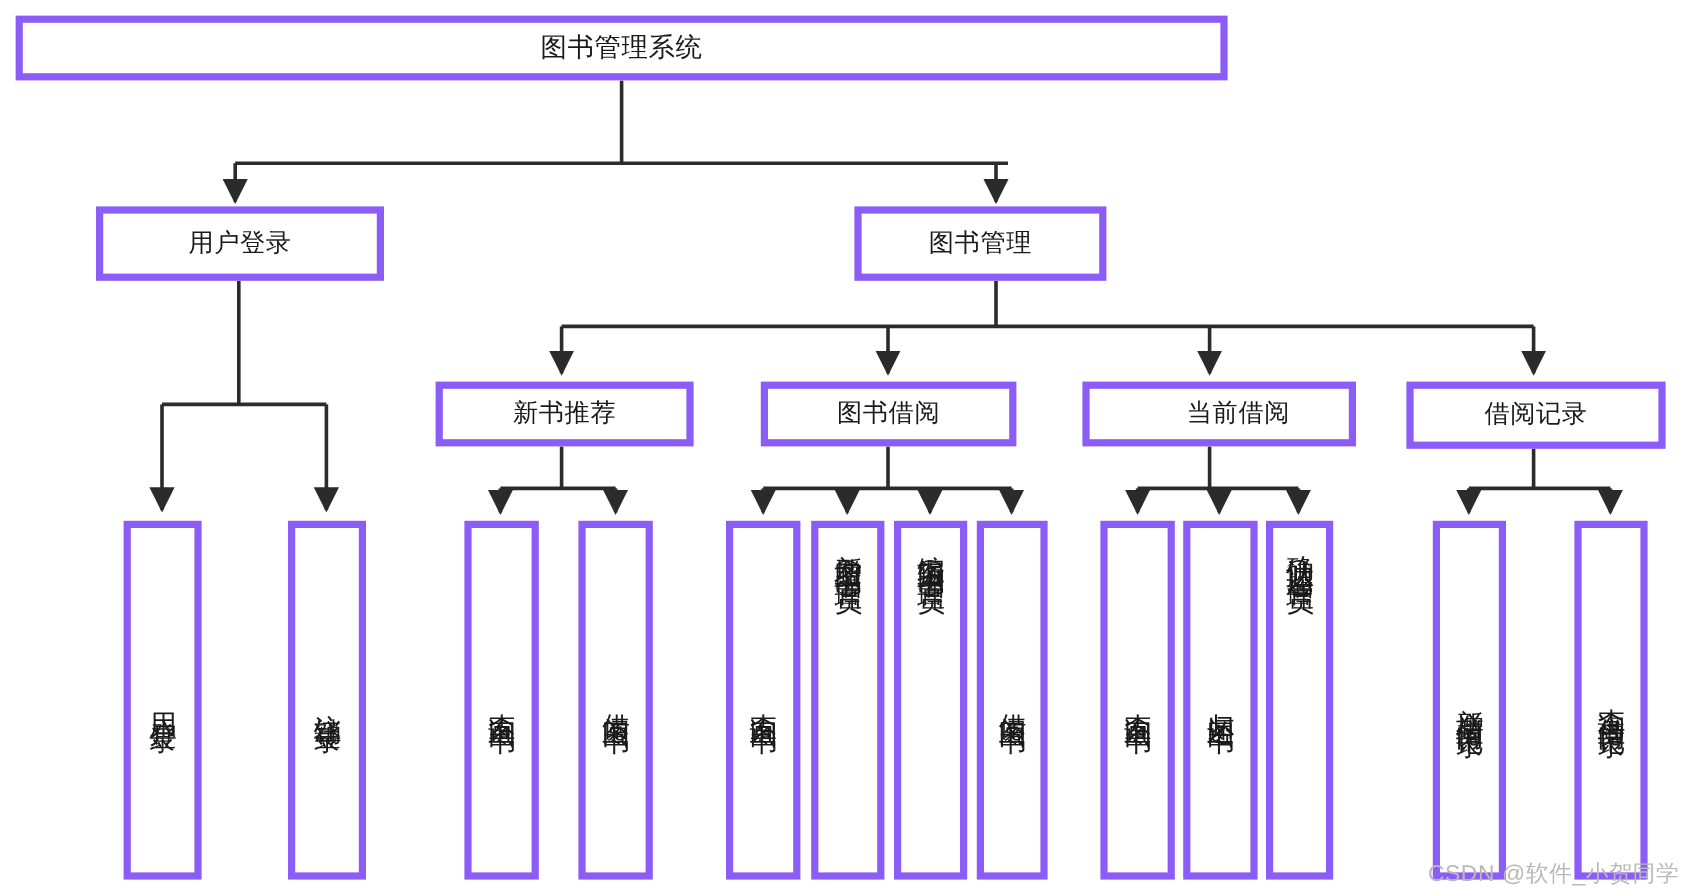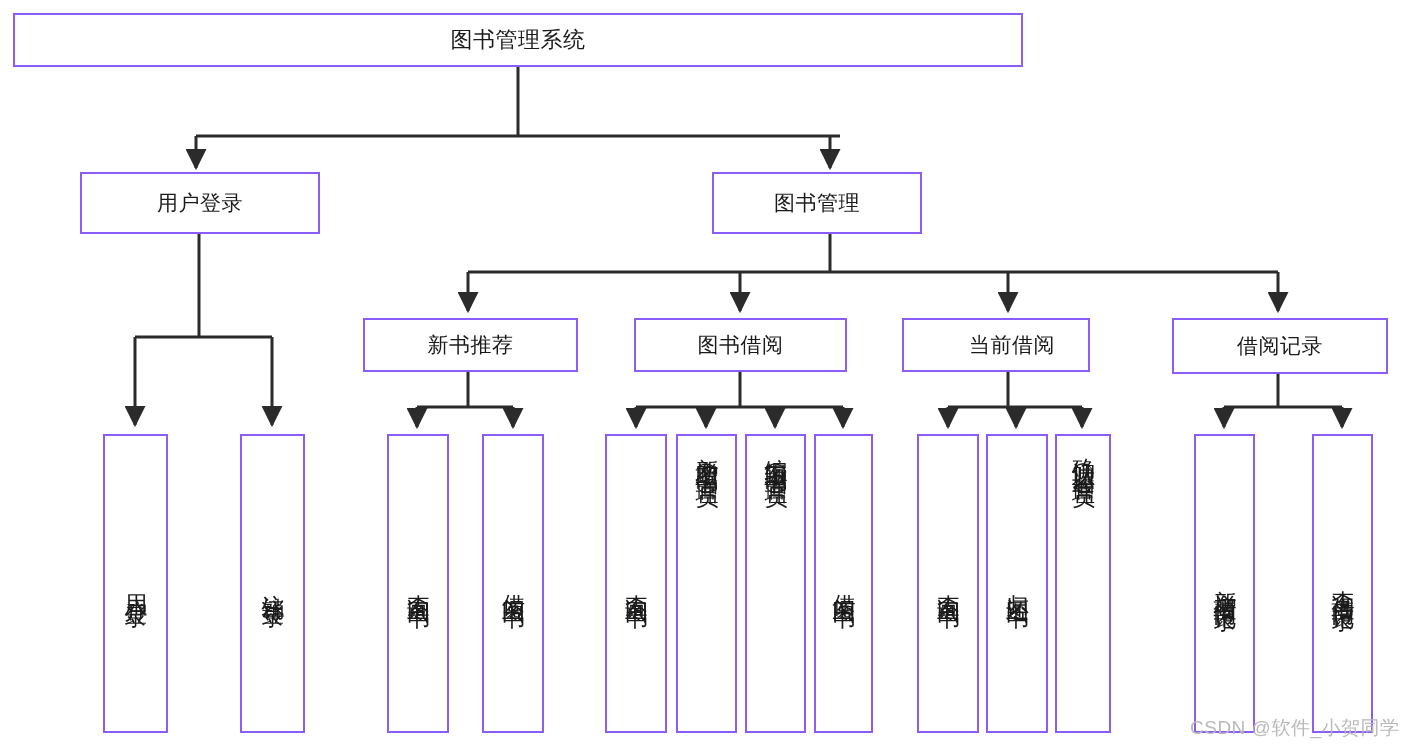--- a/index.html
+++ b/index.html
@@ -21,21 +21,21 @@
     position: absolute;
     left: 0;
     top: 0;
     width: 1405px;
     height: 747px;
     pointer-events: none;
   }
   .node {
     position: absolute;
     box-sizing: border-box;
-    border: 2px solid #8b5cf6;
+    border: 6px solid #8b5cf6;
     background: #ffffff;
     display: flex;
     align-items: center;
     justify-content: center;
     color: #1a1a1a;
   }
   .node .label {
     display: block;
     text-align: center;
     line-height: 1.18;
@@ -137,21 +137,21 @@
   <div class="node horiz" style="left:712px; top:172px; width:210px; height:62px;">
     <span class="label">图书管理</span>
   </div>
 
   <div class="node horiz" style="left:634px; top:318px; width:213px; height:54px;">
     <span class="label">图书借阅</span>
   </div>
   <div class="node horiz" style="left:363px; top:318px; width:215px; height:54px;">
     <span class="label">新书推荐</span>
   </div>
-  <div class="node horiz" style="left:902px; top:318px; width:188px; height:54px;padding-left:32px;">
+  <div class="node horiz" style="left:902px; top:318px; width:228px; height:54px;padding-left:32px;">
     <span class="label">当前借阅</span>
   </div>
   <div class="node horiz" style="left:1172px; top:318px; width:216px; height:56px;">
     <span class="label">借阅记录</span>
   </div>
 
   <div class="node vert" style="left:103px; top:434px; width:65px; height:299px;">
     <span class="label">用户登录</span>
   </div>
   <div class="node vert" style="left:240px; top:434px; width:65px; height:299px;">

